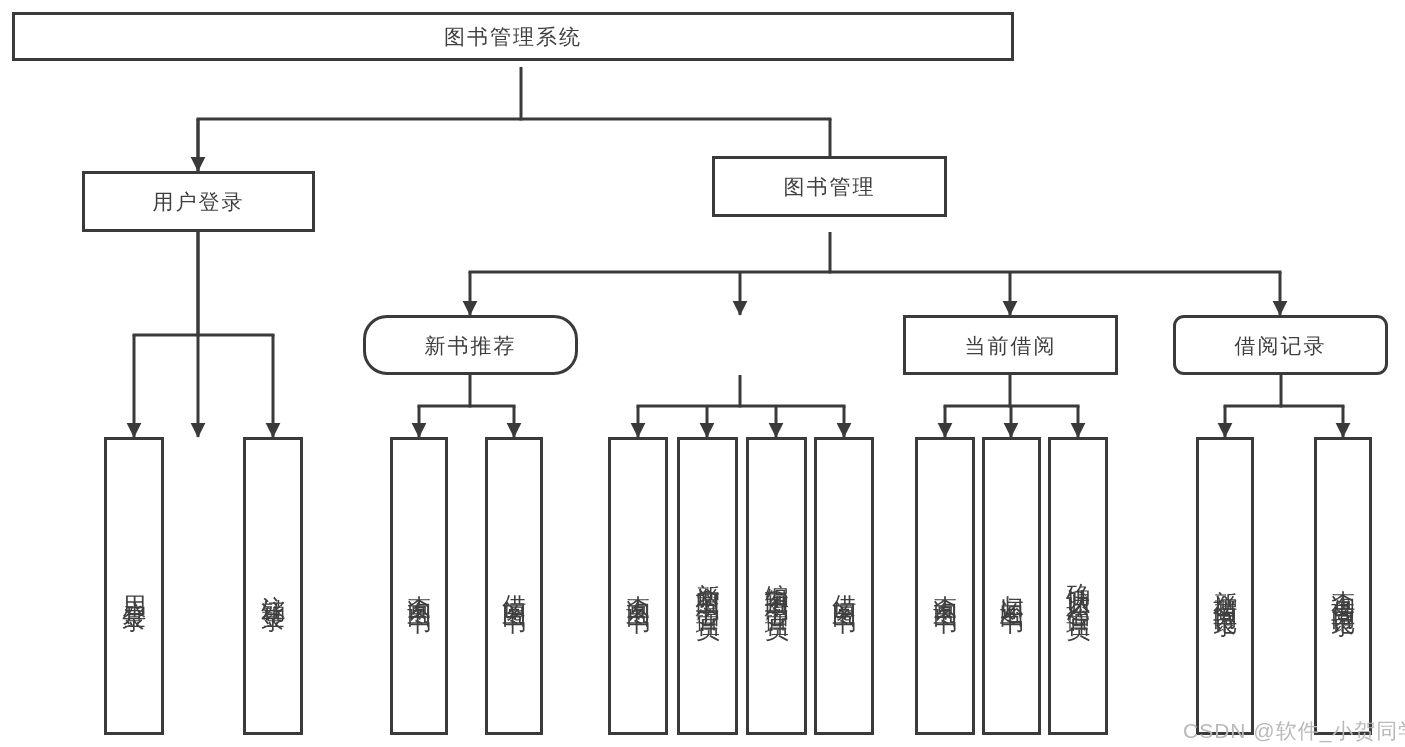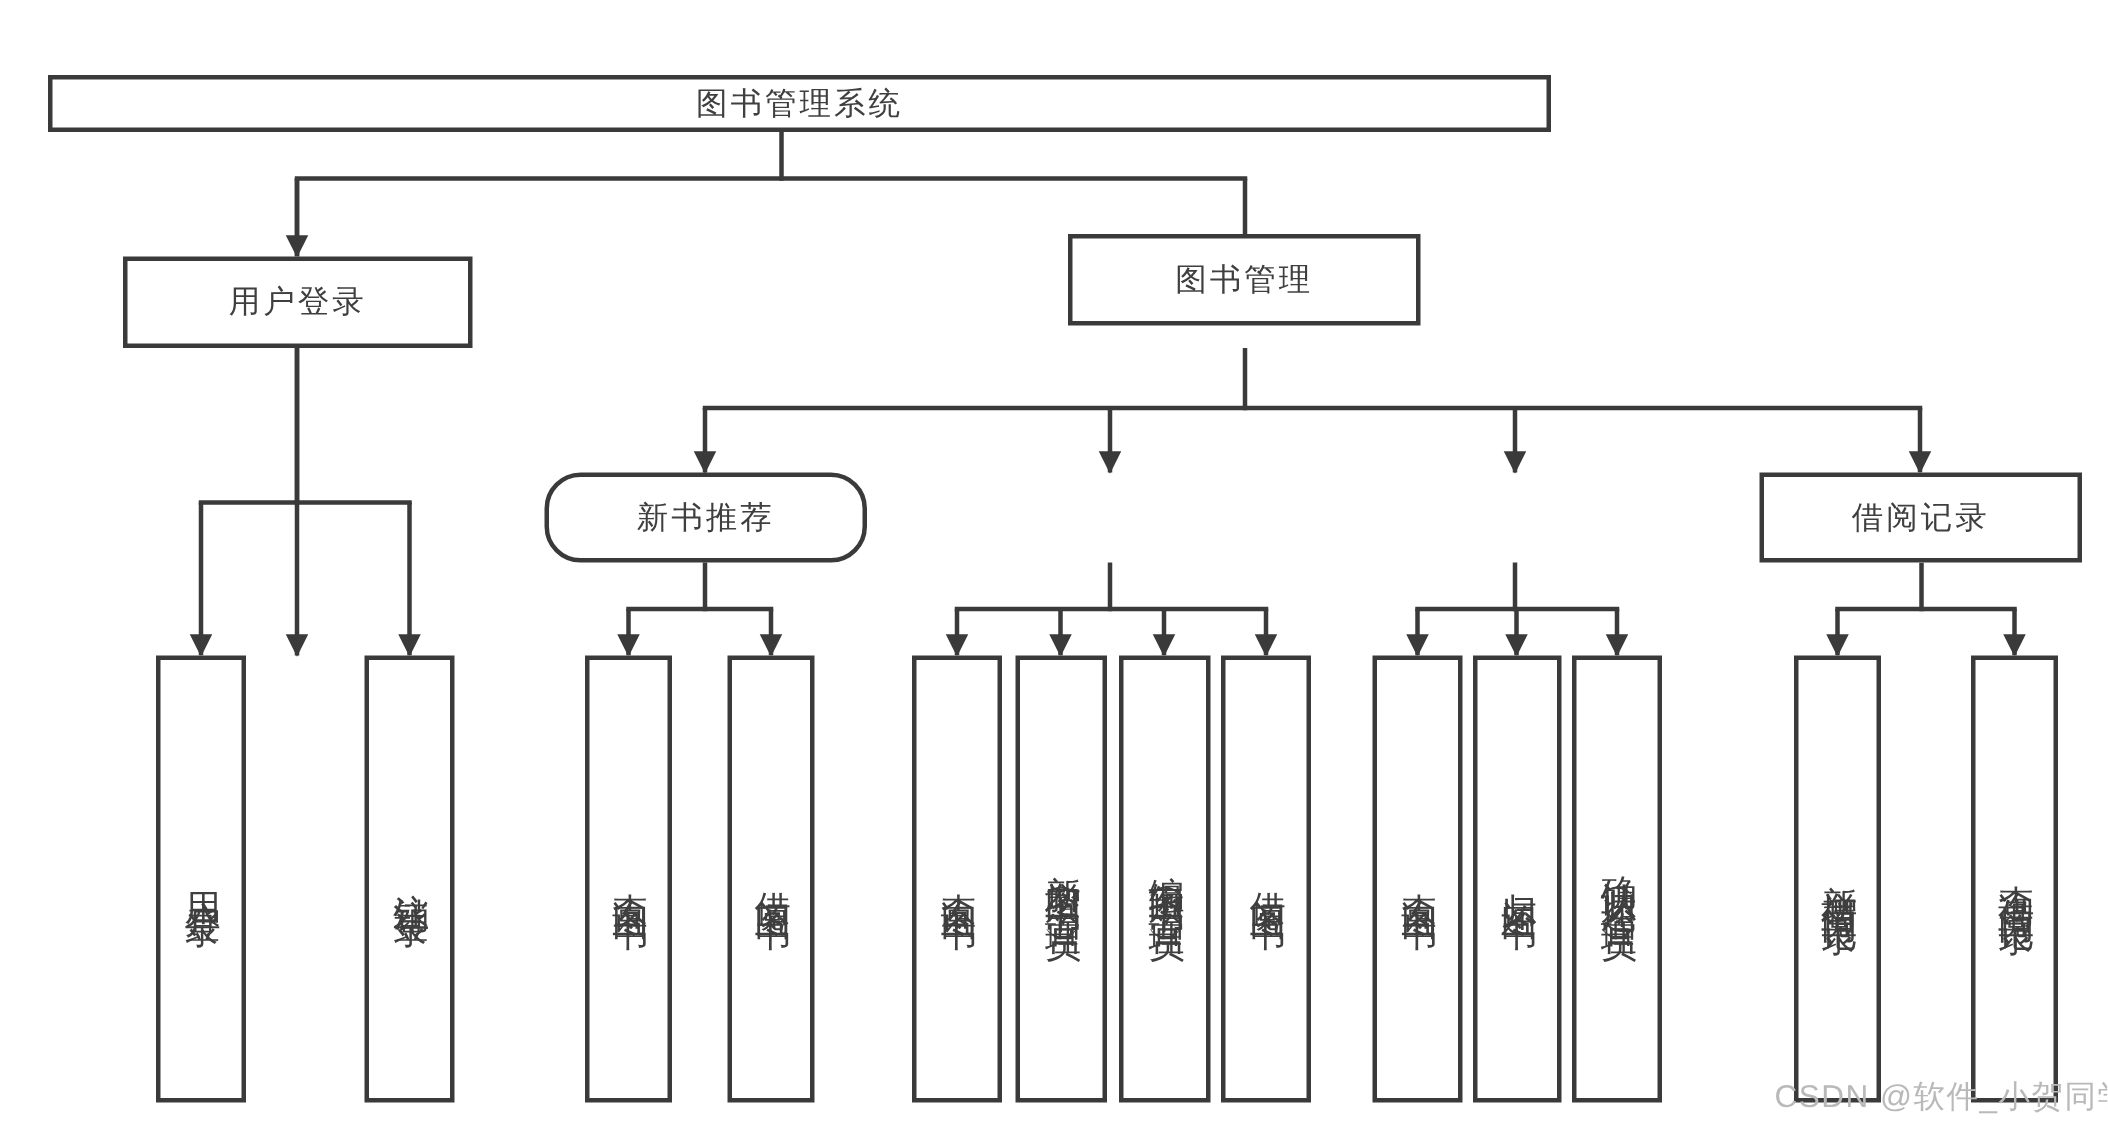--- a/index.html
+++ b/index.html
@@ -105,35 +105,38 @@
     </g>
 
     <g>
       <path d="M1281 375 V407.5"></path>
       <path d="M1223.5 406 H1344.5"></path>
       <path d="M1225 406 V437" marker-end="url(#arrow)"></path>
       <path d="M1343 406 V437" marker-end="url(#arrow)"></path>
     </g>
   </svg>
 
-  <div class="node h" style="left:32px; top:12px; width:1002px; height:38px;margin-top:38px;">
+  <div class="node h" style="left:12px; top:12px; width:1002px; height:49px;">
     <span>图书管理系统</span>
   </div>
 
   <div class="node h" style="left:82px; top:171px; width:233px; height:61px;">
     <span>用户登录</span>
   </div>
   <div class="node h" style="left:712px; top:156px; width:235px; height:61px;">
     <span>图书管理</span>
   </div>
 
   <div class="node h" style="left:363px; top:315px; width:215px; height:60px;border-radius:24px;">
     <span>新书推荐</span>
   </div>
-  <div class="node h" style="left:1173px; top:315px; width:215px; height:60px;">
+  <div class="node h" style="left:903px; top:315px; width:215px; height:60px;">
+    <span>当前借阅</span>
+  </div>
+  <div class="node h" style="left:1173px; top:315px; width:215px; height:60px;border-radius:11px;">
     <span>借阅记录</span>
   </div>
 
   <div class="node v" style="left:104px; width:60px;">
     <span>用户登录</span>
   </div>
   <div class="node v" style="left:243px; width:60px;">
     <span>注销登录</span>
   </div>
 

